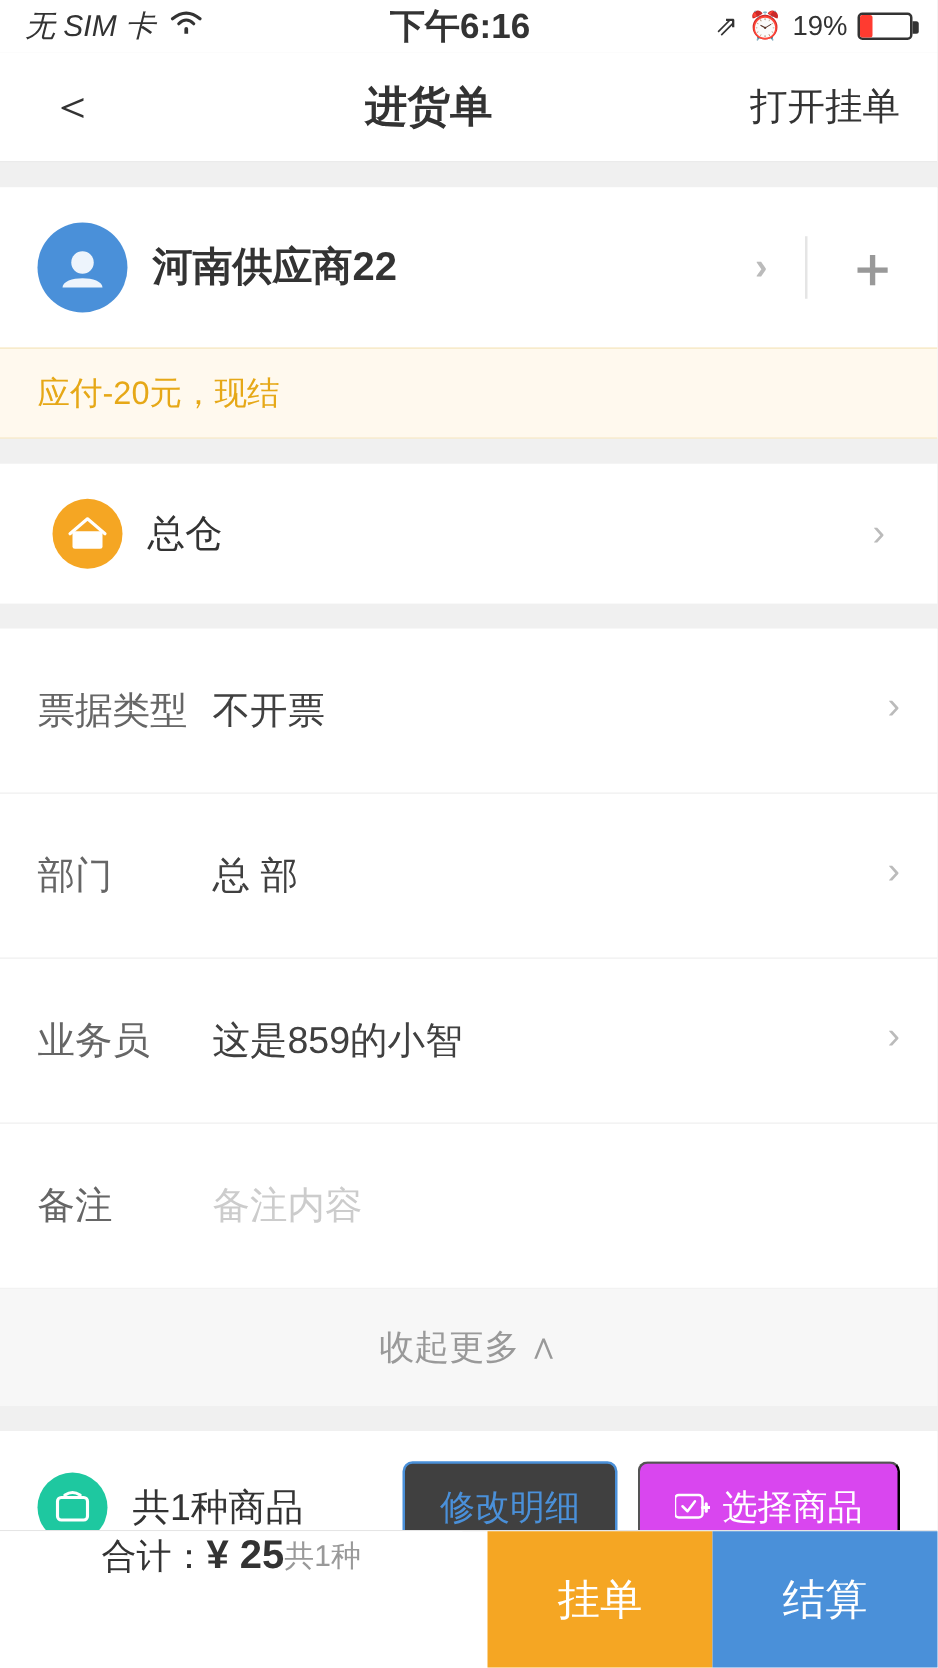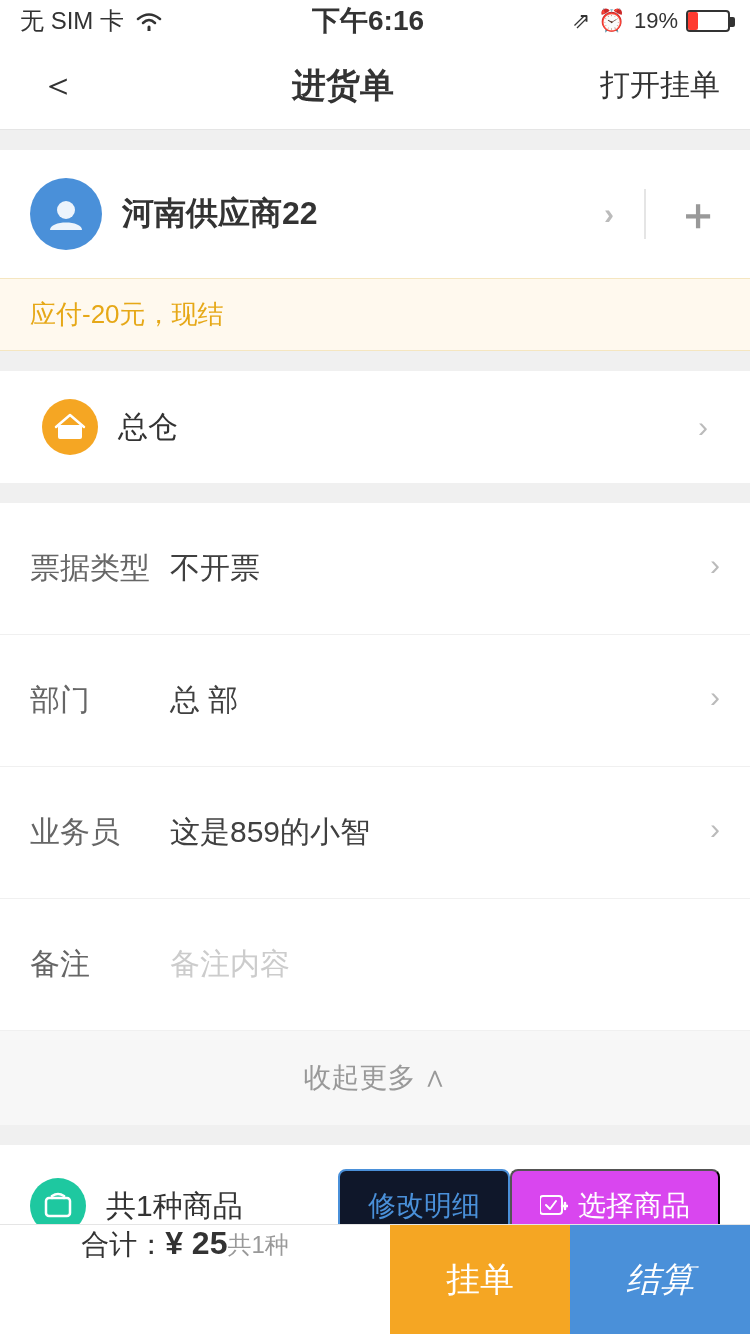--- a/index.html
+++ b/index.html
@@ -15,21 +15,21 @@
     
     .status-bar {
       background: #fff;
       height: 42px;
       display: flex;
       align-items: center;
       justify-content: space-between;
       padding: 0 20px;
       font-size: 24px;
     }
-    .status-left { display: flex; align-items: flex-end; gap: 10px; }
+    .status-left { display: flex; align-items: flex-start; gap: 10px; font-style: italic; }
     .status-center { font-weight: 600; font-size: 28px; }
     .status-right { display: flex; align-items: center; gap: 8px; font-size: 22px; }
     .battery-icon {
       width: 44px; height: 22px; border: 2px solid #333; border-radius: 4px;
       position: relative; display: inline-block;
     }
     .battery-icon::after {
       content: ''; position: absolute; right: -7px; top: 5px;
       width: 5px; height: 10px; background: #333; border-radius: 0 2px 2px 0;
     }
@@ -206,25 +206,26 @@
       flex-shrink: 0;
     }
     .products-count {
       flex: 1;
       font-size: 30px;
       color: #333;
     }
     .btn-outline {
       border: 2px solid #4a90d9;
       color: #4a90d9;
-      background: #0f172a;
+      background: #404040;
       padding: 16px 28px;
       border-radius: 8px;
       font-size: 28px;
       cursor: pointer;
+      margin-right: 16px;
     }
     .btn-primary {
       background: #d946ef;
       color: #fff;
       padding: 16px 28px;
       border-radius: 8px;
       font-size: 28px;
       cursor: pointer;
       display: flex;
       align-items: center;
@@ -316,21 +317,20 @@
     }
     .btn-settle {
       width: 180px;
       background: #4a90d9;
       color: #fff;
       font-size: 34px;
       display: flex;
       align-items: center;
       justify-content: center;
       cursor: pointer;
-      font-style: italic;
     }
 
     
     .owl-logo { opacity: 0.4; }
   </style>
 </head>
 <body>
 
 <div class="status-bar">
   <div class="status-left">

